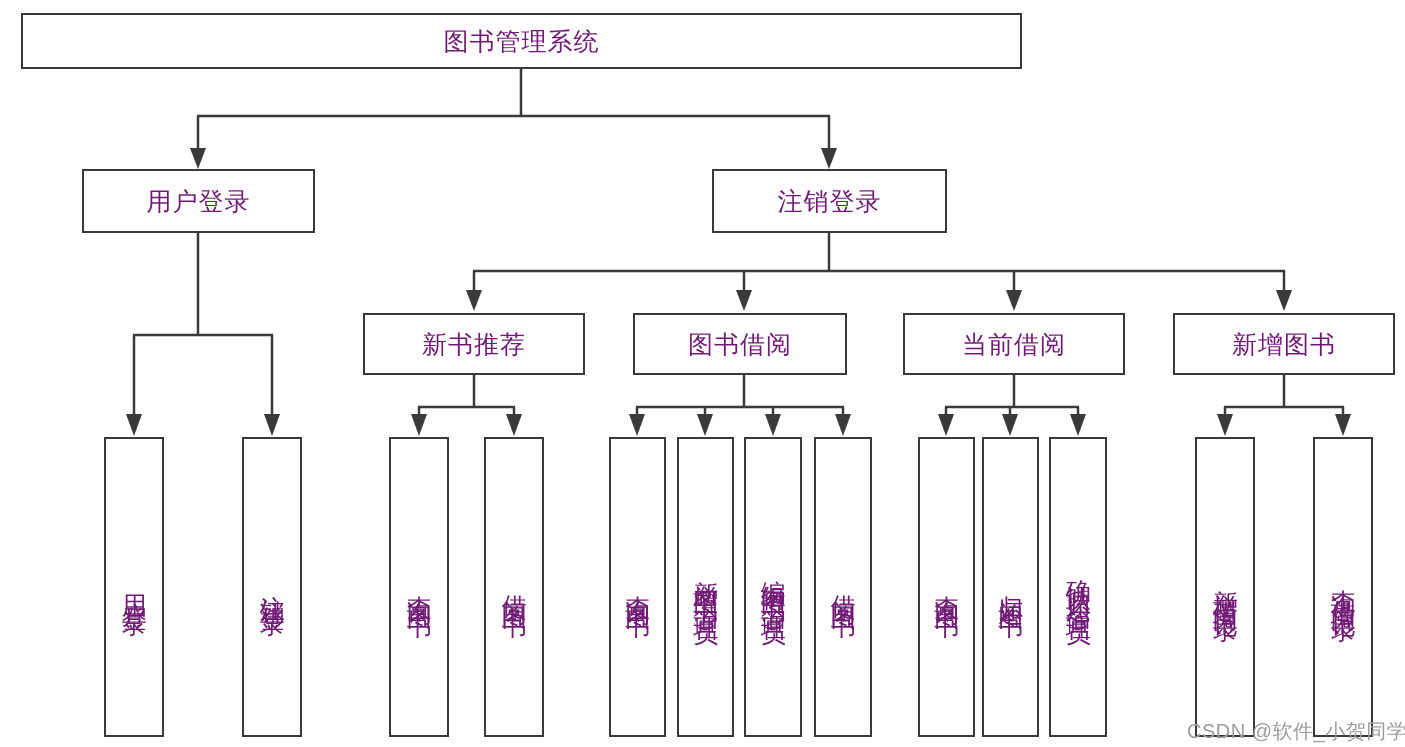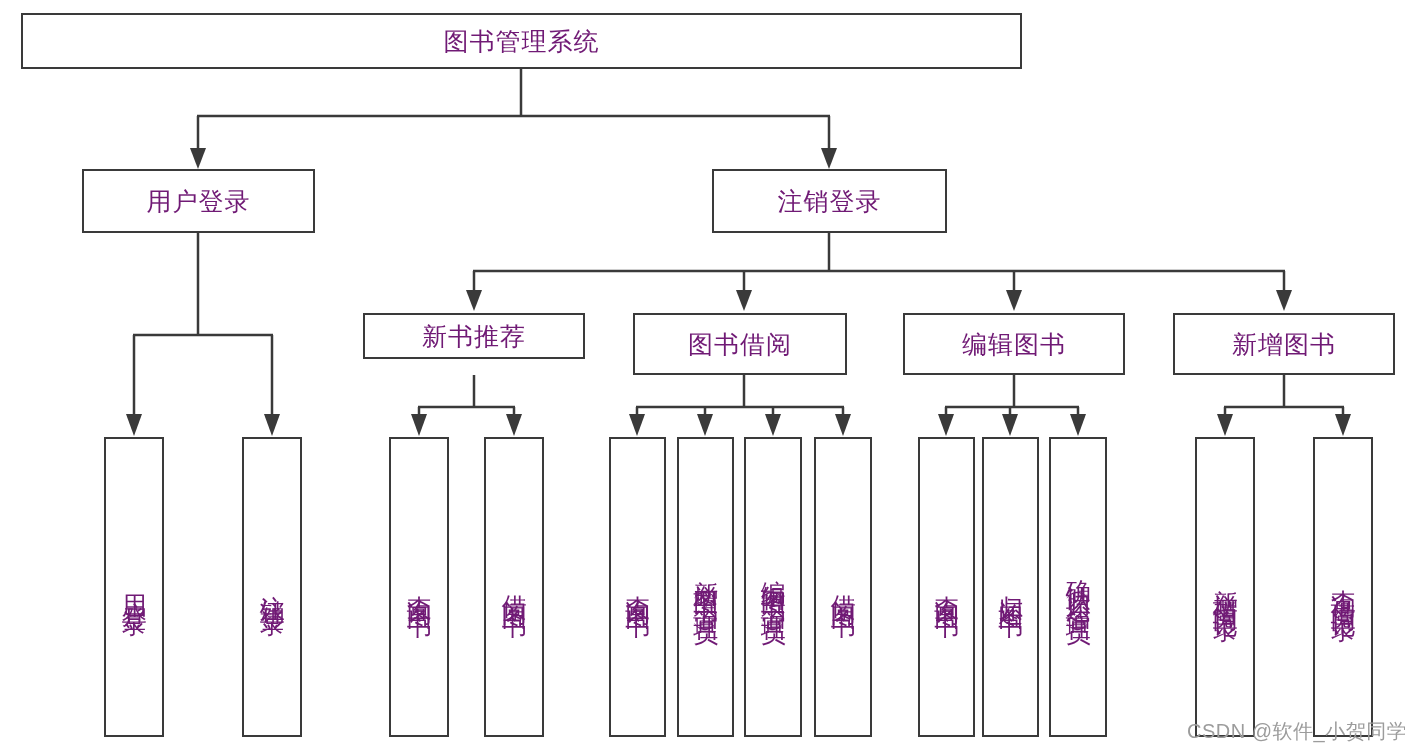--- a/index.html
+++ b/index.html
@@ -102,28 +102,28 @@
     <span class="lbl">图书管理系统</span>
   </div>
 
   <div class="node" style="left:82px;top:169px;width:233px;height:64px">
     <span class="lbl">用户登录</span>
   </div>
   <div class="node" style="left:712px;top:169px;width:235px;height:64px">
     <span class="lbl">注销登录</span>
   </div>
 
-  <div class="node" style="left:363px;top:313px;width:222px;height:46px">
+  <div class="node" style="left:363px;top:313px;width:222px;height:62px">
     <span class="lbl">新书推荐</span>
   </div>
   <div class="node" style="left:633px;top:313px;width:214px;height:62px">
     <span class="lbl">图书借阅</span>
   </div>
   <div class="node" style="left:903px;top:313px;width:222px;height:62px">
-    <span class="lbl">编辑图书</span>
+    <span class="lbl">当前借阅</span>
   </div>
   <div class="node" style="left:1173px;top:313px;width:222px;height:62px">
     <span class="lbl">新增图书</span>
   </div>
 
   <div class="node leaf" style="left:104px;top:437px;width:60px;height:300px">
     <span class="lbl">用户登录</span>
   </div>
   <div class="node leaf" style="left:242px;top:437px;width:60px;height:300px">
     <span class="lbl">注销登录</span>

